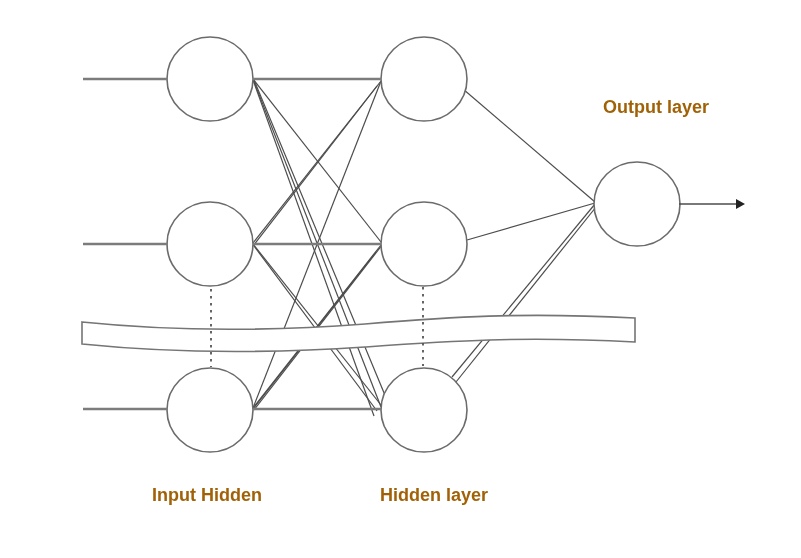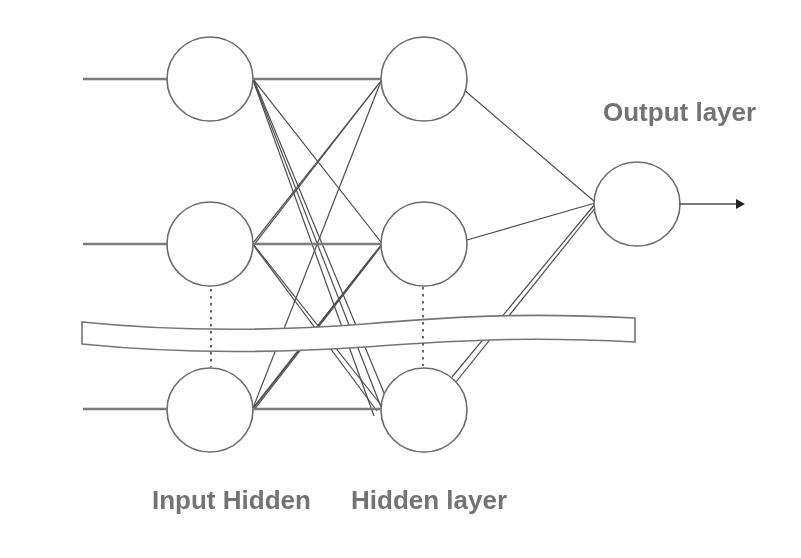--- a/index.html
+++ b/index.html
@@ -15,29 +15,29 @@
     background: #ffffff;
   }
   svg.net {
     position: absolute; left: 0; top: 0;
     width: 801px; height: 558px;
     display: block;
   }
   .layer-label {
     position: absolute;
     font-weight: bold;
-    color: #737373;
-    font-size: 26px;
+    color: #a16207;
+    font-size: 18px;
     letter-spacing: 0px;
     white-space: nowrap;
     user-select: none;
   }
   .label-output { left: 603px; top: 97px; }
   .label-input  { left: 152px; top: 485px; }
-  .label-hidden { left: 351px; top: 485px; }
+  .label-hidden { left: 380px; top: 485px; }
 </style>
 </head>
 <body>
 
 <div class="stage">
   <svg class="net" id="diagram-svg" viewBox="0 0 801 558">
       <line x1="253" y1="79" x2="381" y2="242" stroke="#4d4d4d" stroke-width="1.2" stroke-linecap="butt"></line>
       <line x1="253" y1="79" x2="381" y2="407" stroke="#4d4d4d" stroke-width="1.2" stroke-linecap="butt"></line>
       <line x1="253" y1="80" x2="374" y2="416" stroke="#4d4d4d" stroke-width="1.2" stroke-linecap="butt"></line>
       <line x1="254" y1="80" x2="387" y2="400" stroke="#4d4d4d" stroke-width="1.2" stroke-linecap="butt"></line>

